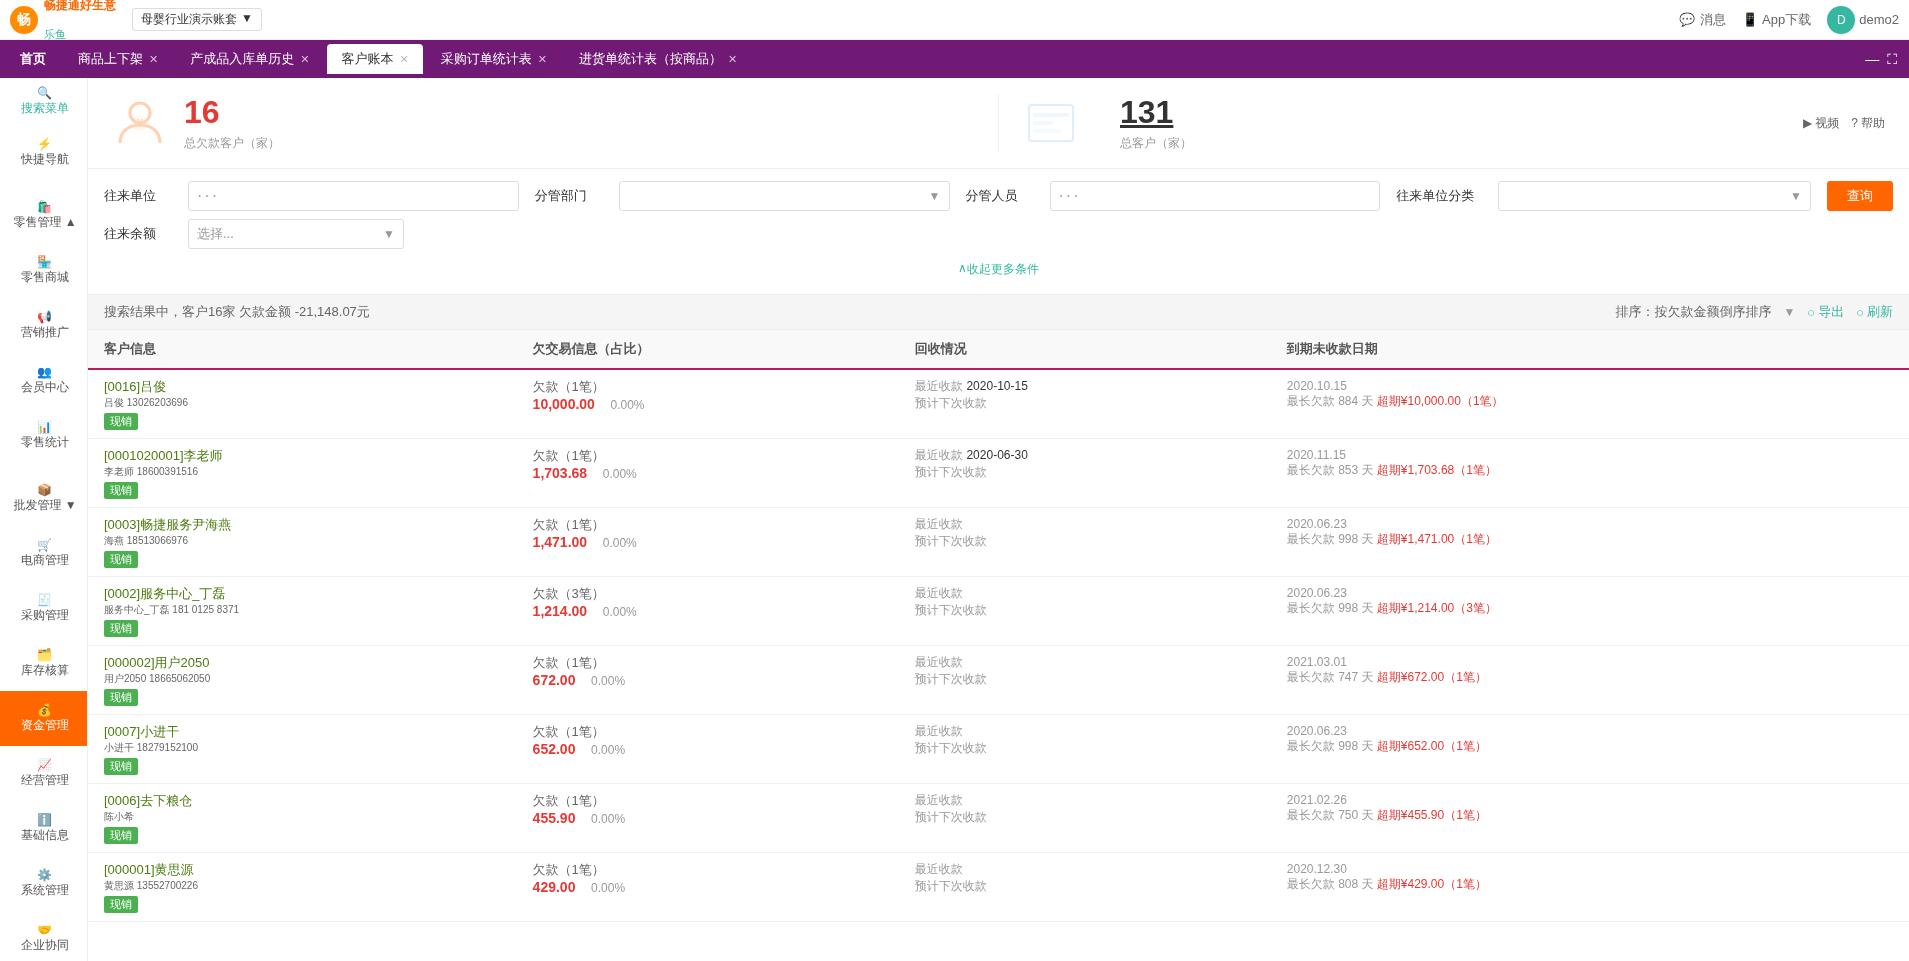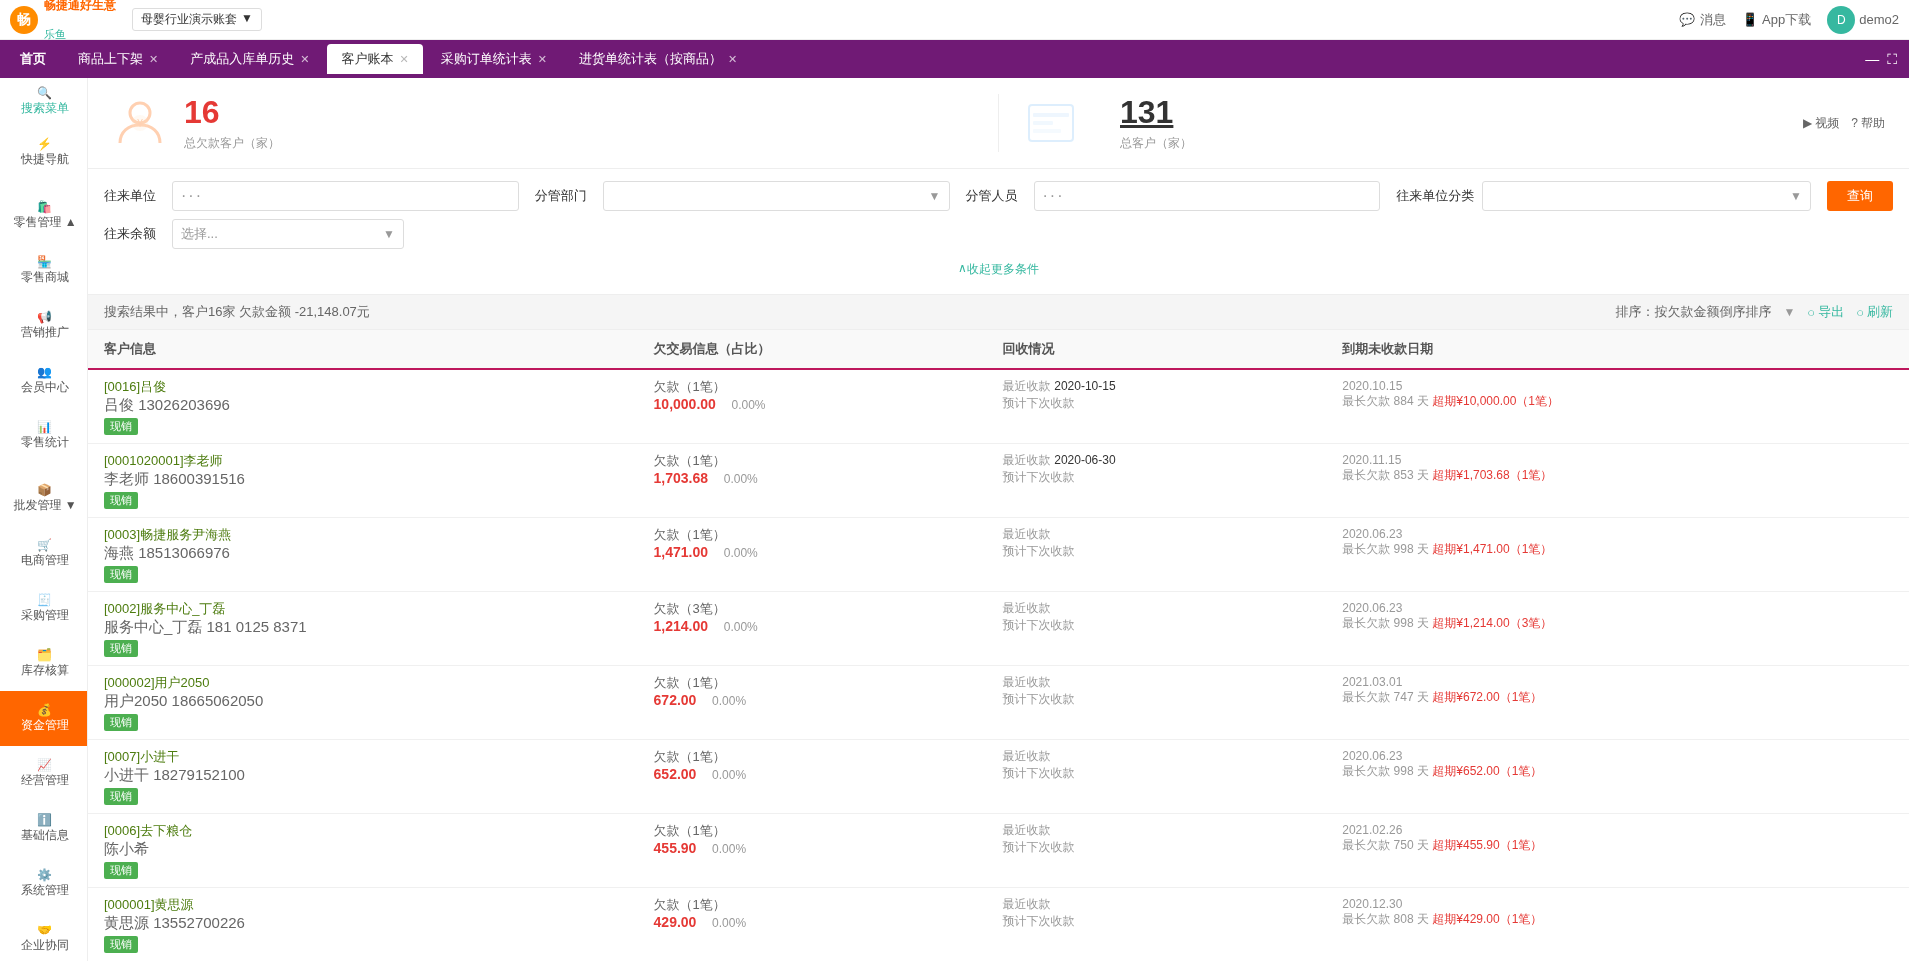--- a/index.html
+++ b/index.html
@@ -43,42 +43,42 @@
     .stat-value.red { color: #e53935; }
     .stat-value.pink { color: #e91e8c; }
     .stat-value.dark { color: #333; text-decoration: underline; }
     .stat-label { font-size: 12px; color: #999; margin-top: 4px; }
     .stat-actions { margin-left: auto; display: flex; gap: 12px; align-items: flex-start; font-size: 12px; color: #666; }
     .stat-action { display: flex; align-items: center; gap: 3px; cursor: pointer; }
 
     
     .filter-bar { background: #fff; padding: 12px 16px; border-bottom: 1px solid #eee; }
     .filter-row { display: flex; align-items: center; gap: 16px; margin-bottom: 8px; }
-    .filter-item { display: flex; align-items: center; gap: 8px; flex: 1; }
+    .filter-item { display: flex; align-items: center; gap: 24px; flex: 1; }
     .filter-label { font-size: 13px; color: #333; white-space: nowrap; min-width: 60px; }
     .filter-input { flex: 1; border: 1px solid #ddd; padding: 5px 8px; border-radius: 3px; font-size: 13px; display: flex; align-items: center; justify-content: space-between; cursor: pointer; background: #fff; height: 30px; }
     .filter-dots { color: #999; font-size: 16px; letter-spacing: 2px; }
     .filter-arrow { color: #999; font-size: 12px; }
     .btn-query { background: #ff6600; color: #fff; border: none; padding: 6px 20px; border-radius: 3px; cursor: pointer; font-size: 13px; height: 30px; }
     .collapse-bar { display: flex; justify-content: center; padding: 4px 0; cursor: pointer; color: #36b8a0; font-size: 12px; }
 
     
     .results-bar { display: flex; align-items: center; justify-content: space-between; padding: 8px 16px; background: #f5f5f5; border-bottom: 1px solid #eee; font-size: 13px; color: #666; }
     .results-actions { display: flex; align-items: center; gap: 12px; }
     .results-action { display: flex; align-items: center; gap: 3px; cursor: pointer; color: #36b8a0; }
 
     
     .table-container { flex: 1; overflow-y: auto; background: #fff; }
     table { width: 100%; border-collapse: collapse; }
     thead tr { background: #f9f9f9; border-bottom: 2px solid #be185d; }
     thead th { padding: 10px 16px; text-align: left; font-weight: bold; font-size: 13px; color: #555; white-space: nowrap; }
     tbody tr { border-bottom: 1px solid #f0f0f0; }
     tbody td { padding: 8px 16px; vertical-align: top; }
     .customer-name { color: #4d7c0f; cursor: pointer; font-size: 13px; }
-    .customer-phone { color: #666; font-size: 15px; }
+    .customer-phone { color: #666; font-size: 10px; }
     .customer-tag { display: inline-block; background: #4caf50; color: #fff; font-size: 11px; padding: 1px 6px; border-radius: 2px; margin-top: 3px; }
     .debt-amount { color: #e53935; font-size: 14px; font-weight: bold; }
     .debt-count { color: #666; font-size: 13px; }
     .debt-percent { color: #999; font-size: 12px; margin-left: 12px; }
     .collection-label { color: #999; font-size: 12px; }
     .collection-date { color: #333; font-size: 12px; }
     .collection-next { color: #999; font-size: 12px; }
     .overdue-info { color: #999; font-size: 12px; }
     .overdue-link { color: #e53935; font-size: 12px; cursor: pointer; }
     .overdue-days { color: #999; font-size: 12px; }

